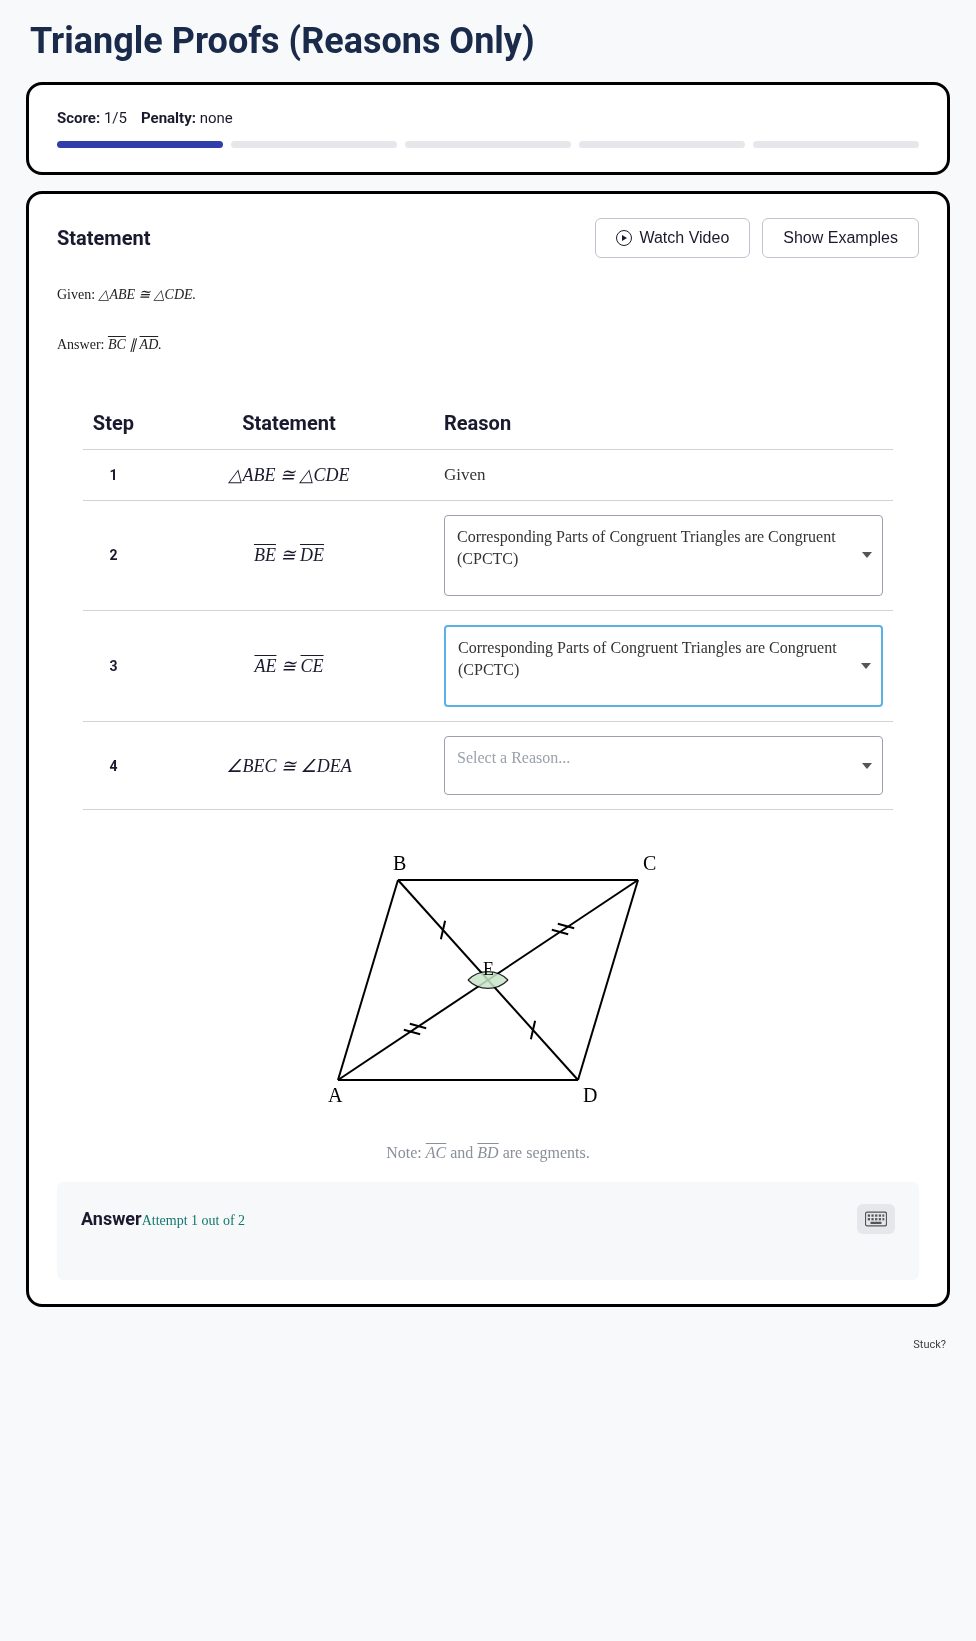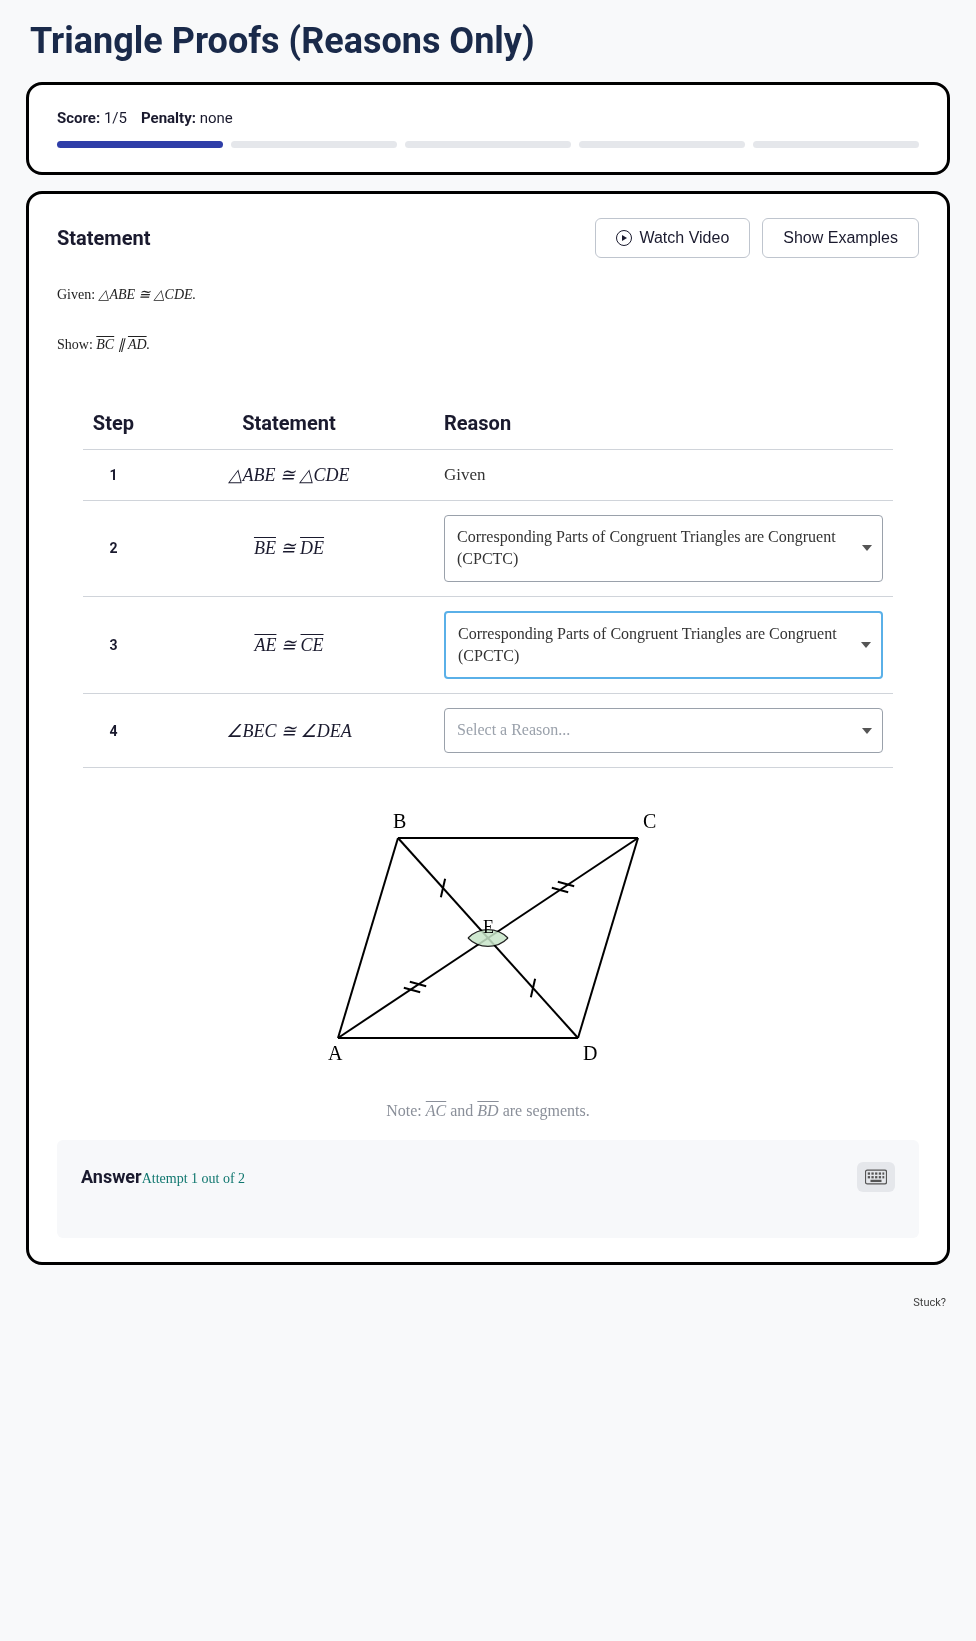--- a/index.html
+++ b/index.html
@@ -97,21 +97,21 @@
   font-weight: 700;
   font-size: 20px;
   color:#1a1a2e;
 }
 .col-step { width: 60px; text-align: center; font-weight:700; font-size:14px;}
 .col-stmt { text-align: center; font-family: Georgia, "Times New Roman", serif; font-size: 18px; font-style: italic; width: 290px;}
 .col-reason { font-size: 17px; color:#333; font-family: Georgia, "Times New Roman", serif;}
 .reason-select {
   border: 1px solid #9aa1ab;
   border-radius: 4px;
-  padding: 10px 30px 10px 12px;
+  padding: 10px 30px 24px 12px;
   font-size: 16px;
   font-family: Georgia, "Times New Roman", serif;
   color: #333;
   width: 100%;
   position: relative;
   background: #fff;
   line-height: 1.4;
 }
 .reason-select.active { border: 2px solid #5ab0e8; }
 .reason-select.placeholder { color: #9aa1ab; }
@@ -181,21 +181,21 @@
       </button>
     </div>
   </div>
 
   <div class="problem">
     <p>
       <span>Given:</span>
       <span class="math">△<i>ABE</i> ≅ △<i>CDE</i>.</span>
     </p>
     <p>
-      <span>Show:</span>
+      <span>Answer:</span>
       <span class="math"><span class="ov">BC</span> ∥ <span class="ov">AD</span>.</span>
     </p>
   </div>
 
   <table class="proof-table">
     <tbody>
         <tr>
       <th class="col-step">Step</th>
       <th style="text-align:center">Statement</th>
       <th>Reason</th>

